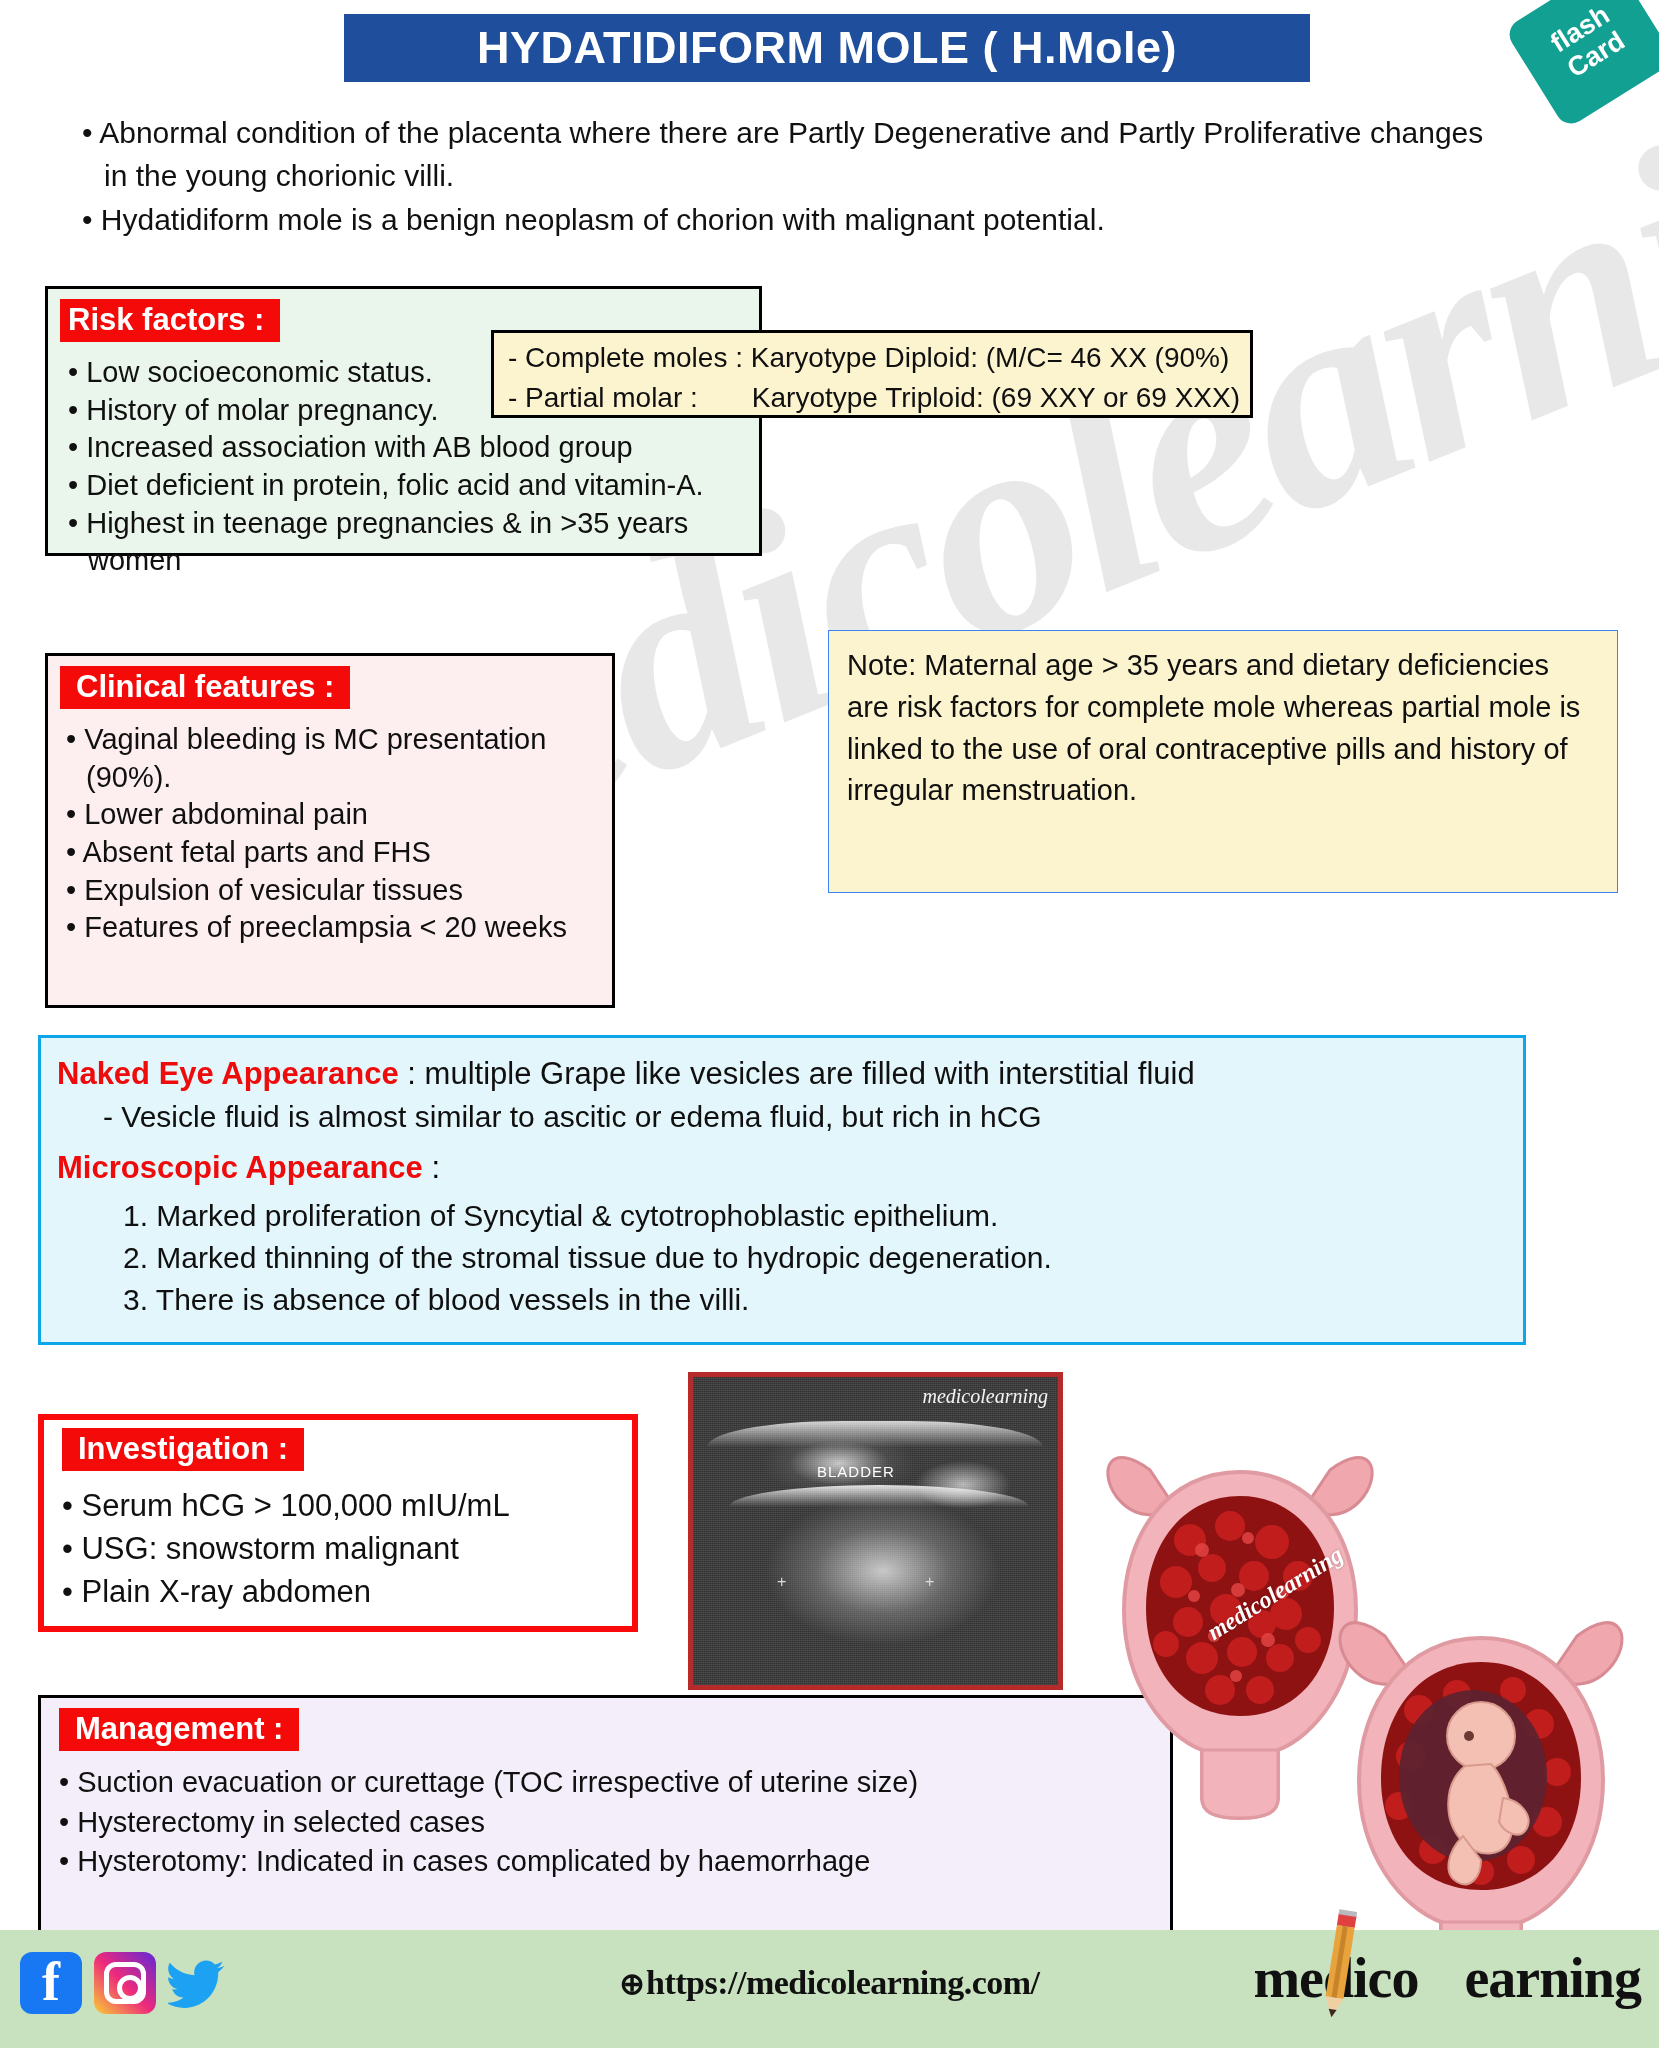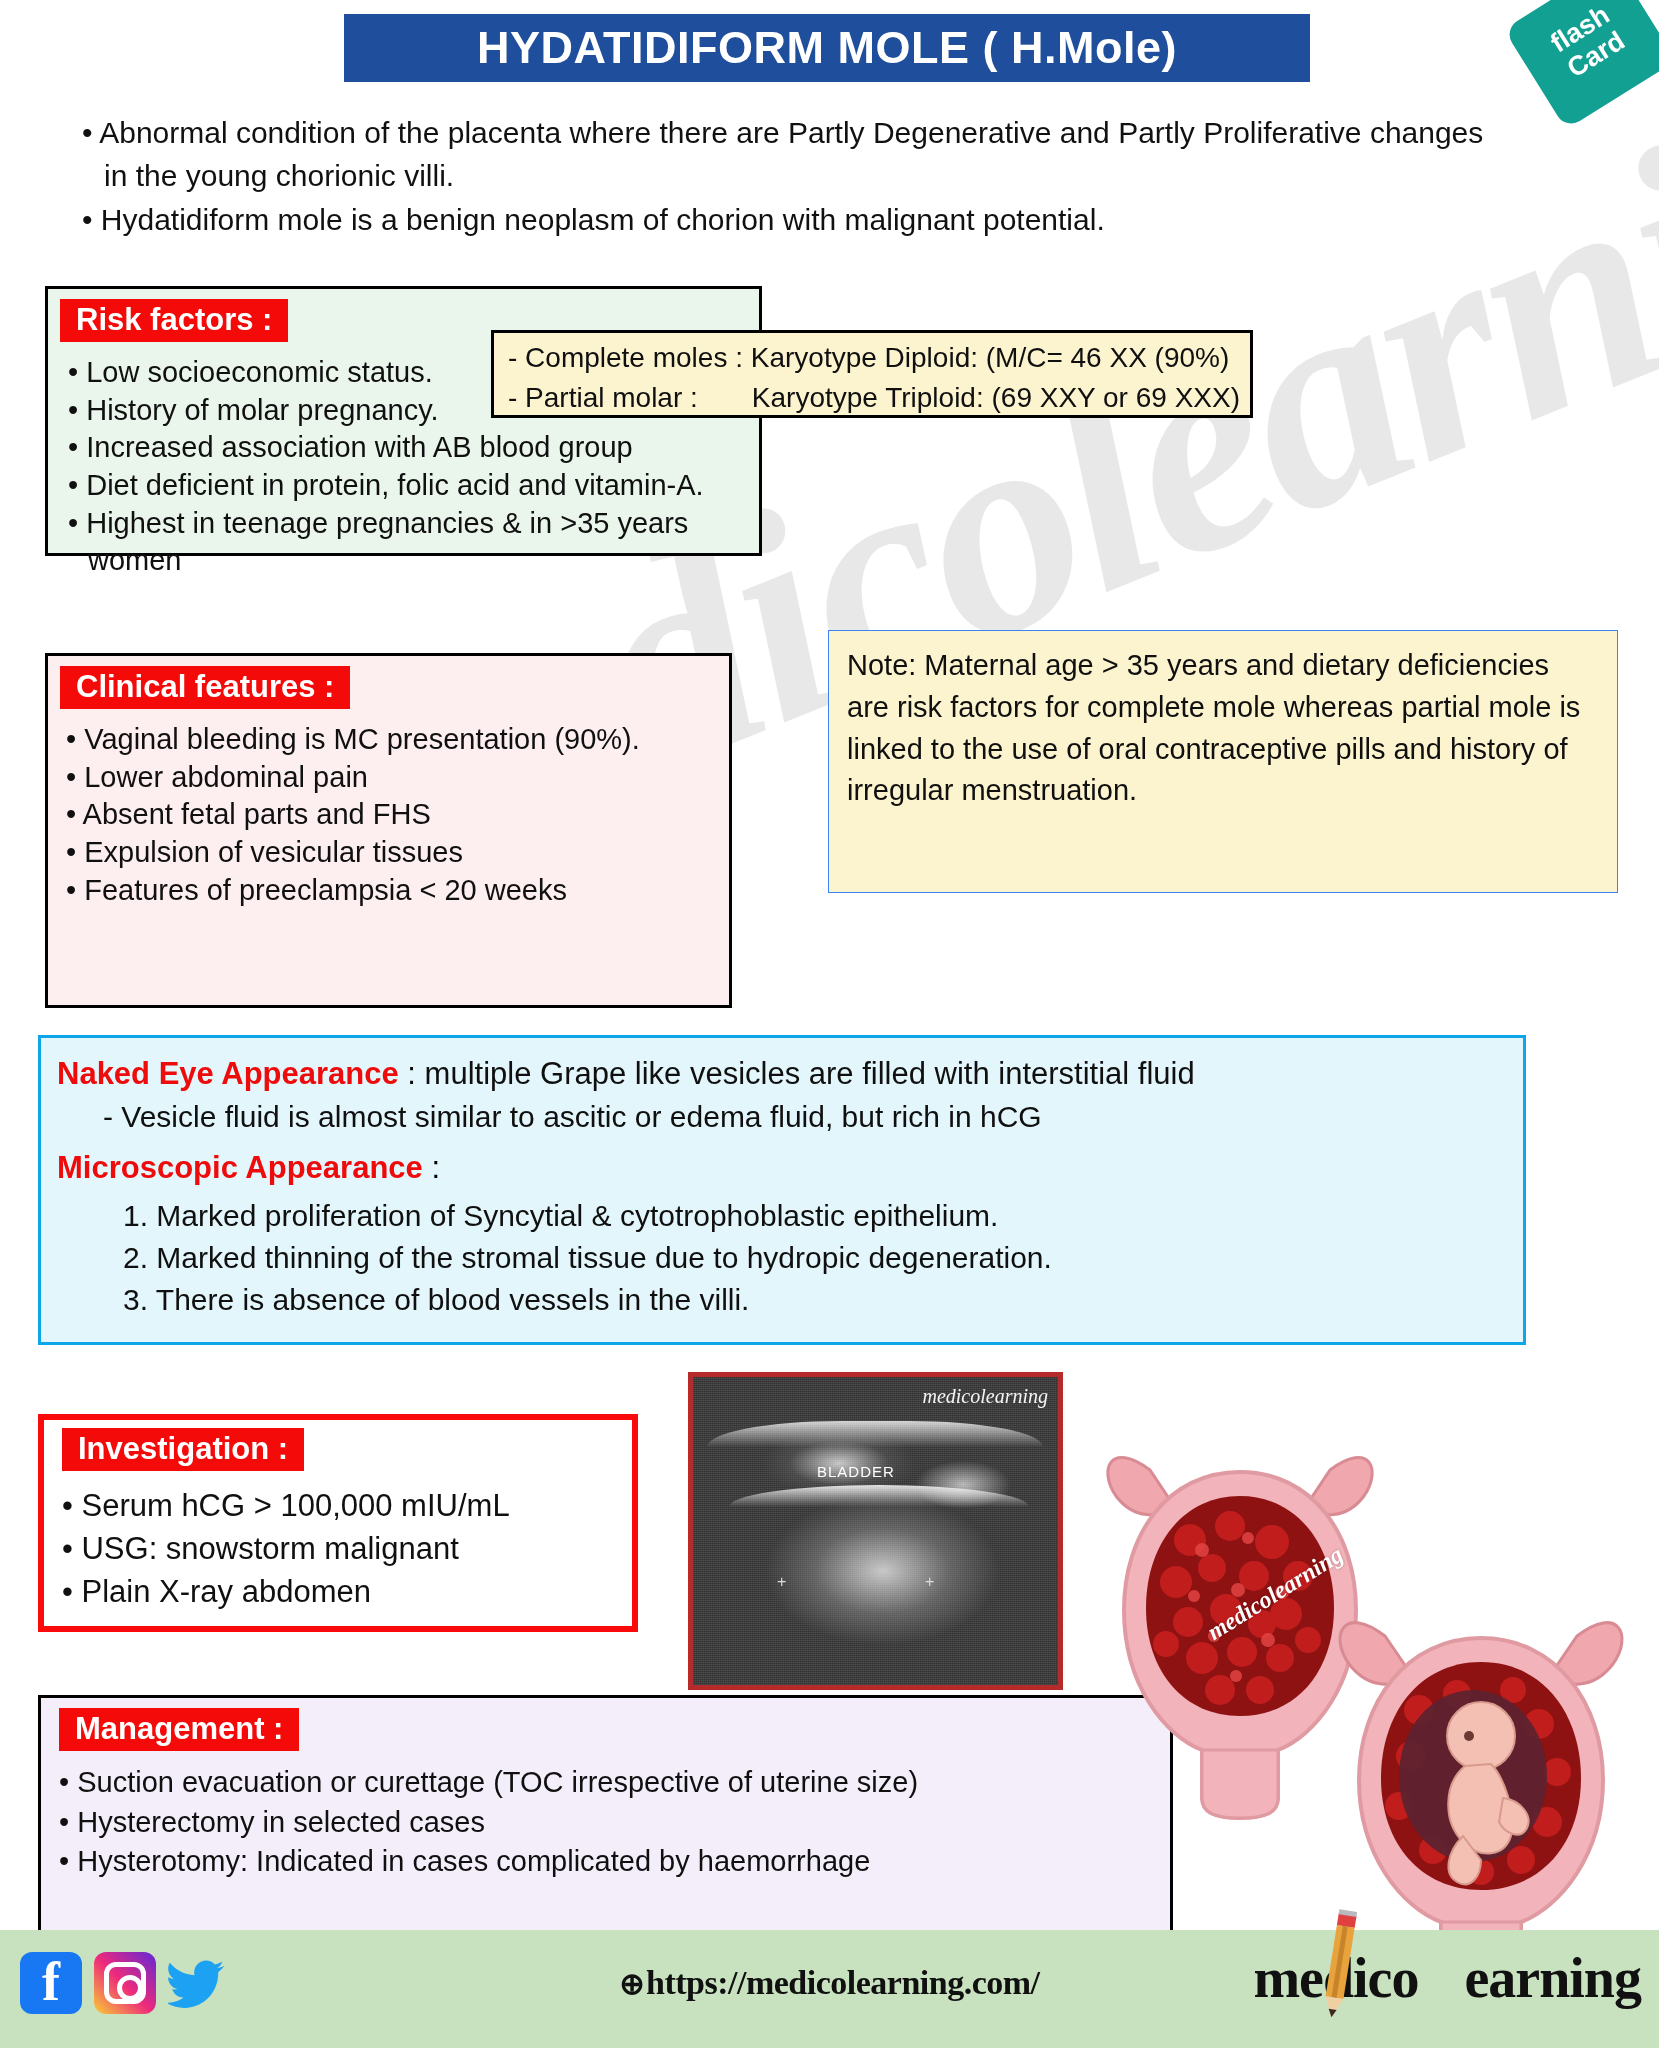--- a/index.html
+++ b/index.html
@@ -101,21 +101,21 @@
   .lines { font-size: 29px; color: #101010; line-height: 1.30; }
   .lines p { text-indent: -20px; padding-left: 20px; }
 
   
   #risk-box {
     left: 45px; top: 286px;
     width: 717px; height: 270px;
     background: #eaf6ec;
     border: 3px solid #000000;
   }
-  #risk-box .hdr { margin: 10px 0 0 12px; }
+  #risk-box .hdr { margin: 10px 0 0 12px; padding-left: 8px; }
   #risk-box .lines { margin: 12px 0 0 20px; }
 
   
   #karyo-box {
     left: 491px; top: 330px;
     width: 762px; height: 88px;
     background: #fcf3cf;
     border: 3px solid #000000;
     z-index: 22;
   }
@@ -124,21 +124,21 @@
     margin-left: 14px;
     line-height: 1.42;
     white-space: nowrap;
   }
   #karyo-box .kline:first-child { margin-top: 5px; }
   .kgap { display: inline-block; width: 54px; }
 
   
   #clinical-box {
     left: 45px; top: 653px;
-    width: 687px; height: 355px;
+    width: 570px; height: 355px;
     background: #fdeef0;
     border: 3px solid #000000;
   }
   #clinical-box .hdr { margin: 10px 0 0 12px; }
   #clinical-box .lines { margin: 12px 0 0 18px; }
 
   
   #note-box {
     left: 828px; top: 630px;
     width: 790px; height: 263px;

